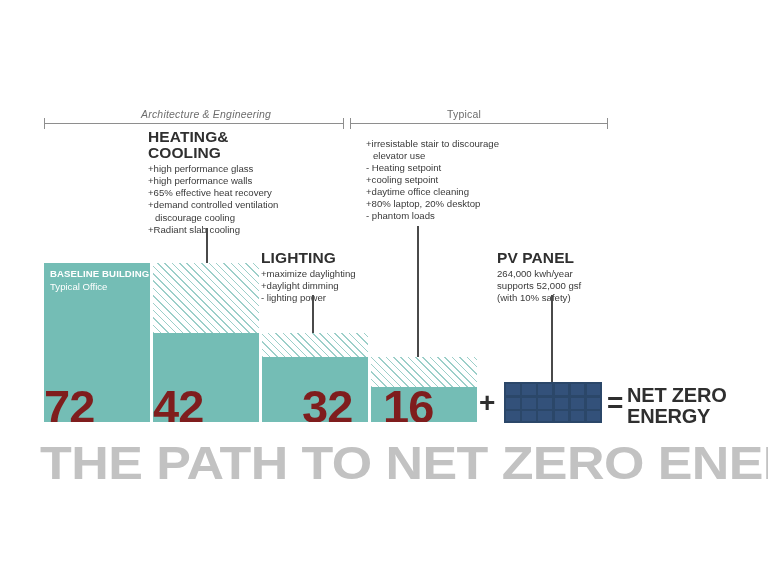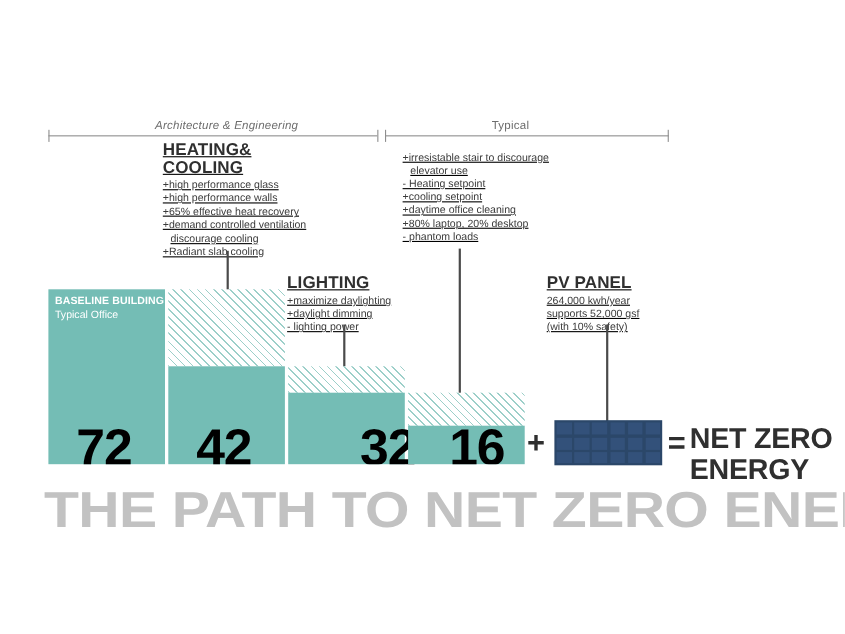--- a/index.html
+++ b/index.html
@@ -12,21 +12,21 @@
 
   
   .bracket-label{
     position:absolute;font-size:10.5px;color:#6d6d6d;
     letter-spacing:.2px;white-space:nowrap;
   }
   .bracket{position:absolute;height:1px;background:#8e8e8e;}
   .cap{position:absolute;width:1px;background:#8e8e8e;}
 
   
-  .callout{position:absolute;text-decoration:underline;}
+  .callout{position:absolute;}
   .callout h3{
     margin:0;font-size:15.5px;font-weight:bold;color:#2f2f2f;
     letter-spacing:.1px;line-height:1.04;
   }
   .callout ul{margin:2px 0 0 0;padding:0;list-style:none;}
   .callout li{
     font-size:9.6px;color:#3a3a3a;line-height:1.26;white-space:nowrap;
   }
   .callout li.ind{padding-left:7px;}
 
@@ -36,40 +36,40 @@
        background:#4a4a4a;}
 
   
   .bar-solid{position:absolute;background:#74bdb5;}
   .bar-hatch{position:absolute;background:#ffffff;
     background-image:repeating-linear-gradient(45deg,
       #9ccfc9 0px,#9ccfc9 1.1px,
       rgba(255,255,255,0) 1.1px,rgba(255,255,255,0) 5.2px);
   }
   .bar-num{
-    position:absolute;color:#000000;font-weight:bold;
+    position:absolute;color:#7f1d1d;font-weight:bold;
     font-size:47px;line-height:1;letter-spacing:-1px;
-    text-align:center;overflow:hidden;
+    text-align:left;overflow:hidden;
   }
   .baseline-tag{
     position:absolute;color:#ffffff;font-size:9.6px;line-height:1.32;
     white-space:nowrap;
   }
   .baseline-tag .b1{font-weight:bold;letter-spacing:.1px;}
 
   
   .op{position:absolute;font-size:28px;font-weight:bold;color:#2f2f2f;
       line-height:1;}
 
   
   .pv{position:absolute;background:#2b4769;}
   .pv .cell{position:absolute;background:#33517a;}
 
   .netzero{
-    position:absolute;font-size:26px;font-weight:bold;color:#2f2f2f;
+    position:absolute;font-size:20px;font-weight:bold;color:#2f2f2f;
     line-height:1.06;letter-spacing:-.2px;white-space:nowrap;
   }
 
   
   .maintitle{
     position:absolute;color:#c2c2c2;font-weight:bold;
     font-size:46px;line-height:1;white-space:nowrap;
     transform:scaleX(1.13);transform-origin:left center;
     letter-spacing:-.5px;
   }

